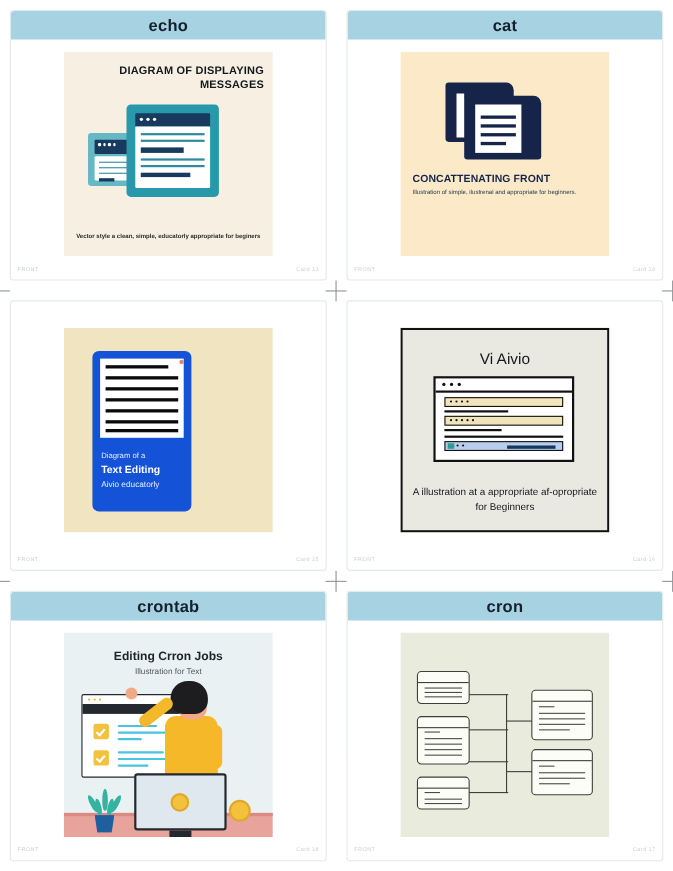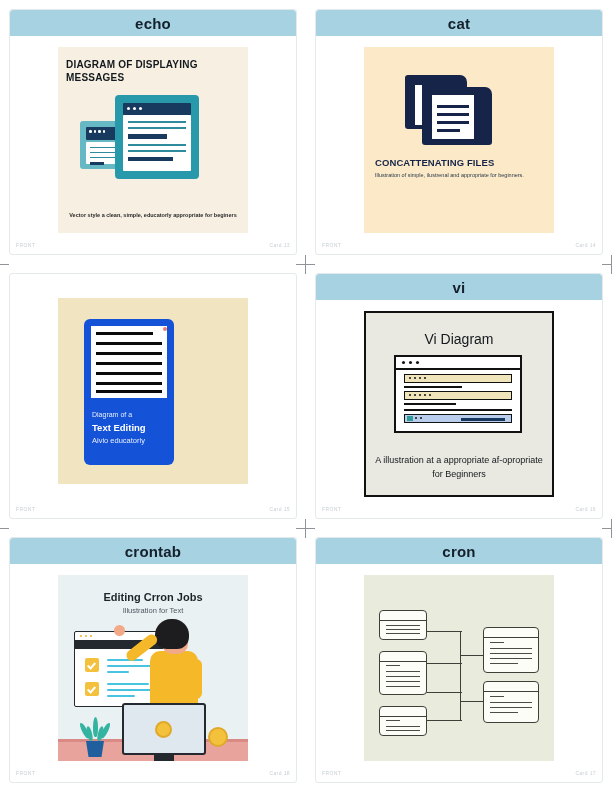--- a/index.html
+++ b/index.html
@@ -59,21 +59,21 @@
     padding:0 6px 2px 6px;
     font-size:5px;color:#c9cfd4;letter-spacing:.4px;
   }
   
   .crop{position:absolute;pointer-events:none;}
   .crop::before,.crop::after{content:"";position:absolute;background:#8e9499;}
   .crop::before{left:0;top:9px;width:19px;height:1px;}
   .crop::after{left:9px;top:0;width:1px;height:19px;}
   
   .echo-bg{position:absolute;inset:0;background:#f7f0e2;}
-  .echo-h{position:absolute;top:12px;left:8px;right:8px;text-align:left;
+  .echo-h{position:absolute;top:12px;left:8px;right:8px;text-align:right;
     font-size:10px;font-weight:bold;color:#12181e;line-height:1.25;letter-spacing:.2px;}
   .echo-win-b{position:absolute;left:22px;top:74px;width:62px;height:48px;
     background:#66b8c4;border-radius:3px;}
   .echo-win-b .bar{position:absolute;left:6px;top:6px;right:6px;height:13px;background:#173a5e;border-radius:1px;}
   .echo-win-b .dots{position:absolute;left:9px;top:9px;display:flex;gap:2px;}
   .echo-win-b .dots i{width:2.5px;height:2.5px;background:#fff;border-radius:50%;display:block;}
   .echo-win-b .sheetw{position:absolute;left:6px;top:21px;right:6px;bottom:5px;background:#fff;border-radius:1px;}
   .echo-win-b .sheetw .ln{position:absolute;left:4px;right:4px;height:1.4px;background:#2e8a9c;}
   .echo-win-f{position:absolute;left:57px;top:48px;width:84px;height:84px;
     background:#2898ab;border-radius:4px;}
@@ -219,21 +219,21 @@
             </div>
           <div class="cat-f2">
             <span class="tab"></span>
             <span class="pg">
               <span class="ln" style="top:10px"></span>
               <span class="ln" style="top:18px"></span>
               <span class="ln" style="top:26px"></span>
               <span class="ln" style="top:34px;right:14px"></span>
             </span>
           </div>
-          <div class="cat-ttl">CONCATTENATING FILES</div>
+          <div class="cat-ttl">CONCATTENATING FRONT</div>
           <div class="cat-cap">Illustration of simple, ilustrenal and appropriate for beginners.</div>
         </div>
       </div>
       <div class="card-footer">
         <span>FRONT</span>
         <span>Card 14</span>
       </div>
     </div>
   </div>
 
@@ -261,27 +261,24 @@
       </div>
       <div class="card-footer">
         <span>FRONT</span>
         <span>Card 15</span>
       </div>
     </div>
   </div>
 
   <div class="card">
     <div class="card-inner">
-      <div class="card-header">
-        <div class="card-title">vi</div>
-      </div>
       <div class="card-body">
         <div class="art">
           <div class="vi-bg"></div>
-          <div class="vi-ttl">Vi Diagram</div>
+          <div class="vi-ttl">Vi Aivio</div>
           <div class="vi-win">
             <div class="topbar">
               <i style="left:6px"></i>
                 <i style="left:13px"></i>
                 <i style="left:20px"></i>
             </div>
             <div class="vi-row" style="top:17px">
               <span class="cdot" style="left:4px"></span>
                 <span class="cdot" style="left:9px"></span>
               <span class="cdot" style="left:14px"></span>

